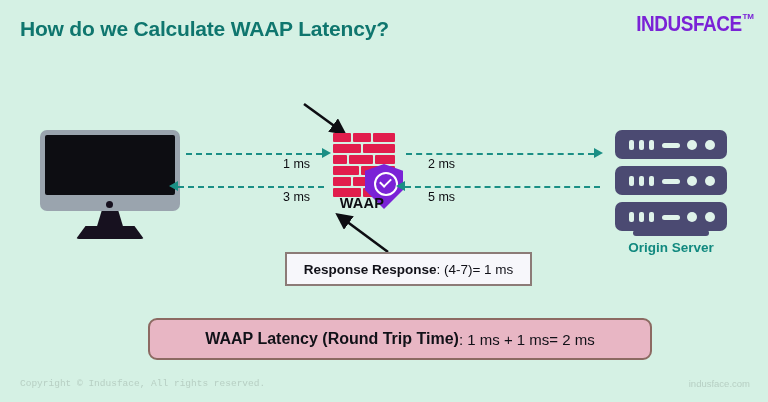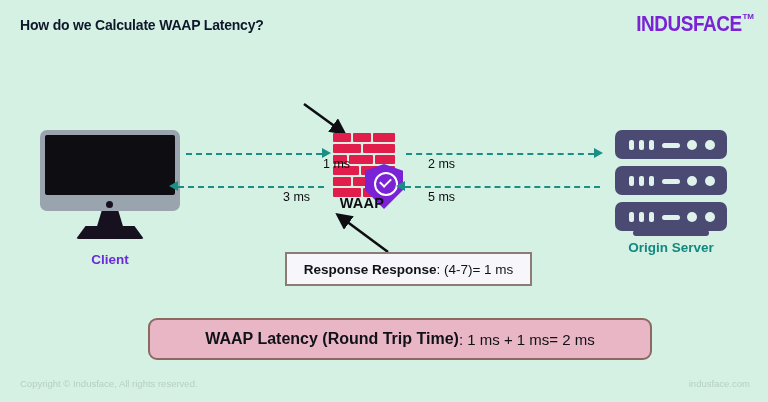--- a/index.html
+++ b/index.html
@@ -6,21 +6,21 @@
   body{
     width:768px;height:402px;overflow:hidden;
     background:#d5f1e4;
     font-family:"Liberation Sans", sans-serif;
     position:relative;
   }
   #stage{position:absolute;inset:0;}
 
   .title{
     position:absolute;left:20px;top:17px;
-    font-size:14px;font-weight:bold;color:#0f172a;
+    font-size:21px;font-weight:bold;color:#0f766e;
     letter-spacing:-0.2px;
   }
 
   .logo{
     position:absolute;right:14px;top:11px;
     display:flex;align-items:flex-start;
   }
   .logo-word{
     font-size:22px;font-weight:bold;color:#7a22d6;
     letter-spacing:-0.5px;
@@ -127,21 +127,21 @@
     border-top:5.5px solid transparent;border-bottom:5.5px solid transparent;
   }
   .ah-right{border-left:9px solid #1b8f85;}
   .ah-left{border-right:9px solid #1b8f85;}
   .ms-label{position:absolute;font-size:12.5px;color:#0d0d12;white-space:nowrap;}
 
   
   .ptr{position:absolute;}
 
   
-  .footer-left{position:absolute;left:20px;top:378px;font-size:9.5px;color:#b7cfc3;}
+  .footer-left{position:absolute;left:20px;top:378px;font-size:9.5px;color:#b7cfc3;font-family:Liberation Mono, monospace;}
   .footer-right{position:absolute;right:18px;top:378px;font-size:9.5px;color:#b7cfc3;}
 </style>
 </head>
 <body>
 
 <div id="stage">
 
   <div class="title">How do we Calculate WAAP Latency?</div>
 
   <div class="logo">
@@ -159,21 +159,20 @@
     <line x1="4" y1="4" x2="44" y2="33" stroke="#0d0d12" stroke-width="2.6" marker-end="url(#mk1)"></line>
   </svg>
 
   <div id="client">
     <div class="mon-body">
       <div class="mon-screen"></div>
     </div>
     <div class="mon-dot"></div>
     <div class="mon-neck"></div>
     <div class="mon-base"></div>
-    <div id="client-label">Client</div>
   </div>
 
   <div id="server">
     <div class="rack" style="top:0;">
       <div class="vbar" style="left:14px;"></div>
         <div class="vbar" style="left:24px;"></div>
         <div class="vbar" style="left:34px;"></div>
       <div class="dash" style="left:47px;"></div>
       <div class="circ" style="left:72px;"></div>
         <div class="circ" style="left:90px;"></div>
@@ -223,21 +222,21 @@
       <div class="brick" style="left:30px;top:55px;width:32px;"></div>
     </div>
     <div class="shield"></div>
     <div class="shield-check"></div>
     <div class="shield-tick"></div>
     <div id="waap-label">WAAP</div>
   </div>
 
   <div class="flow" style="left:186px;top:153px;width:136px;"></div>
   <div class="arrow-head ah-right" style="left:322px;top:148px;"></div>
-  <div class="ms-label" style="left:283px;top:157px;margin-left:40px;">1 ms</div>
+  <div class="ms-label" style="left:283px;top:157px;">1 ms</div>
 
   <div class="flow" style="left:178px;top:186px;width:146px;"></div>
   <div class="arrow-head ah-left" style="left:169px;top:181px;"></div>
   <div class="ms-label" style="left:283px;top:190px;">3 ms</div>
 
   <div class="flow" style="left:406px;top:153px;width:188px;"></div>
   <div class="arrow-head ah-right" style="left:594px;top:148px;"></div>
   <div class="ms-label" style="left:428px;top:157px;">2 ms</div>
 
   <div class="flow" style="left:405px;top:186px;width:195px;"></div>

